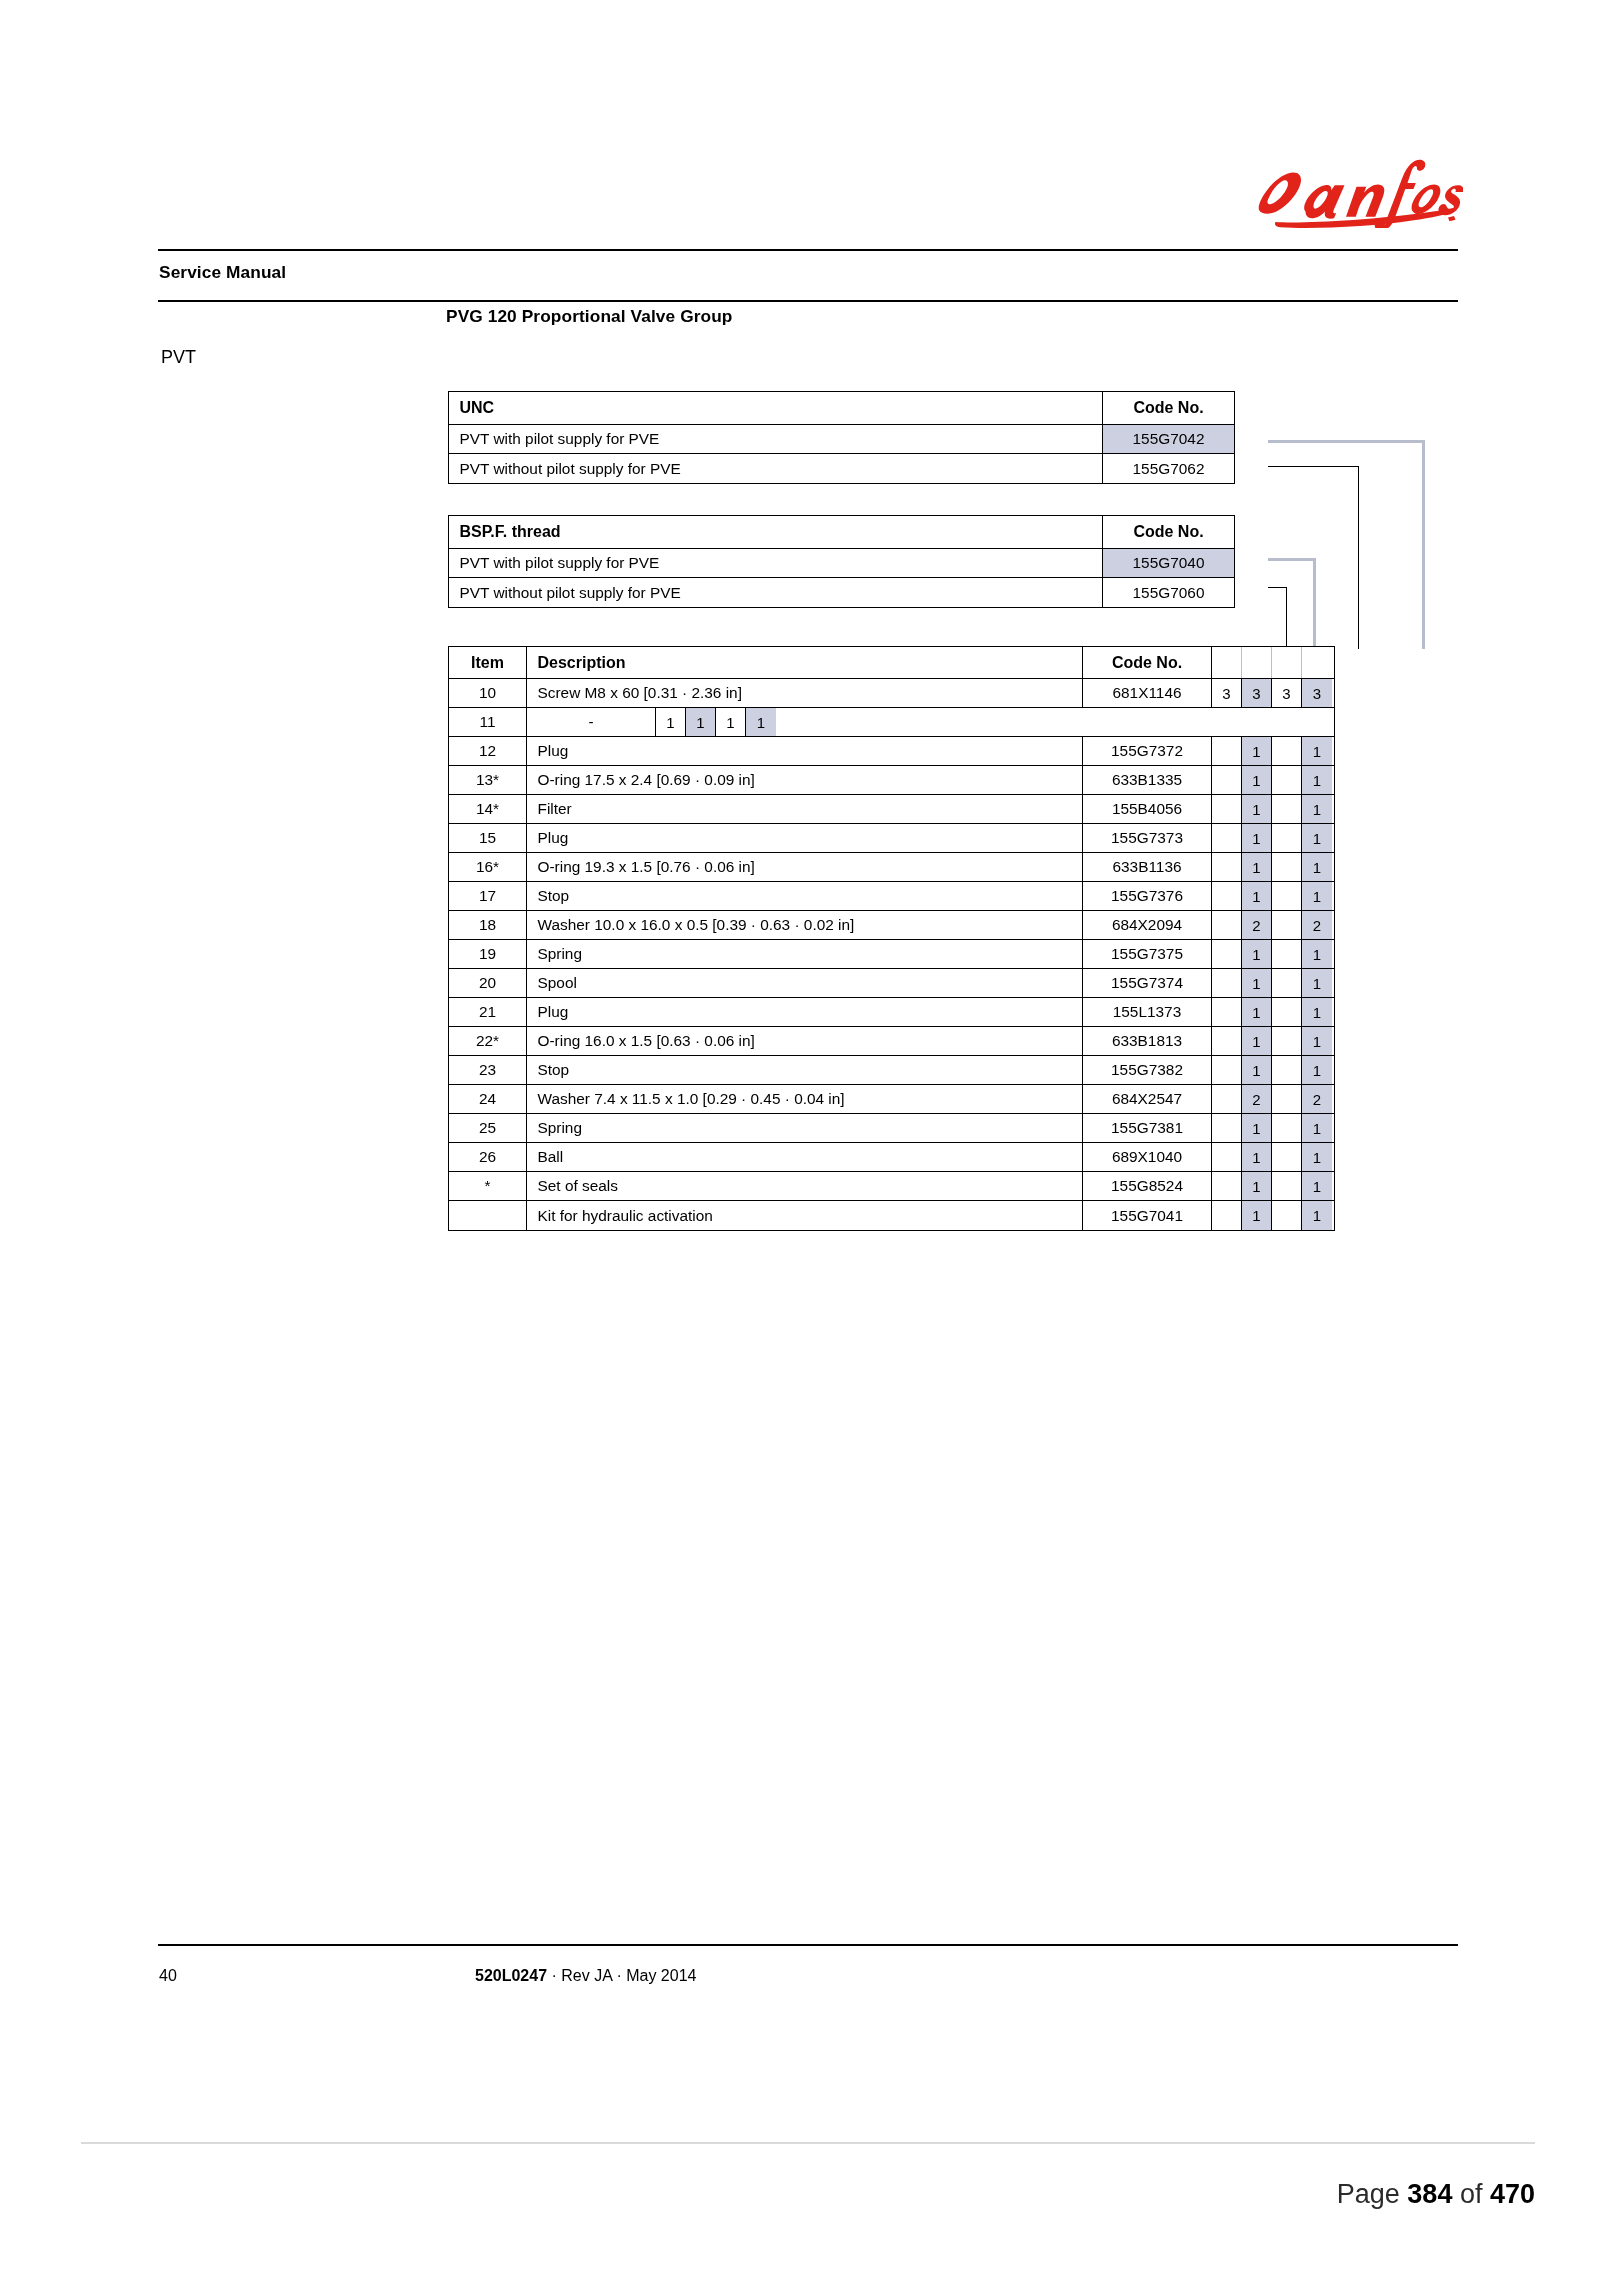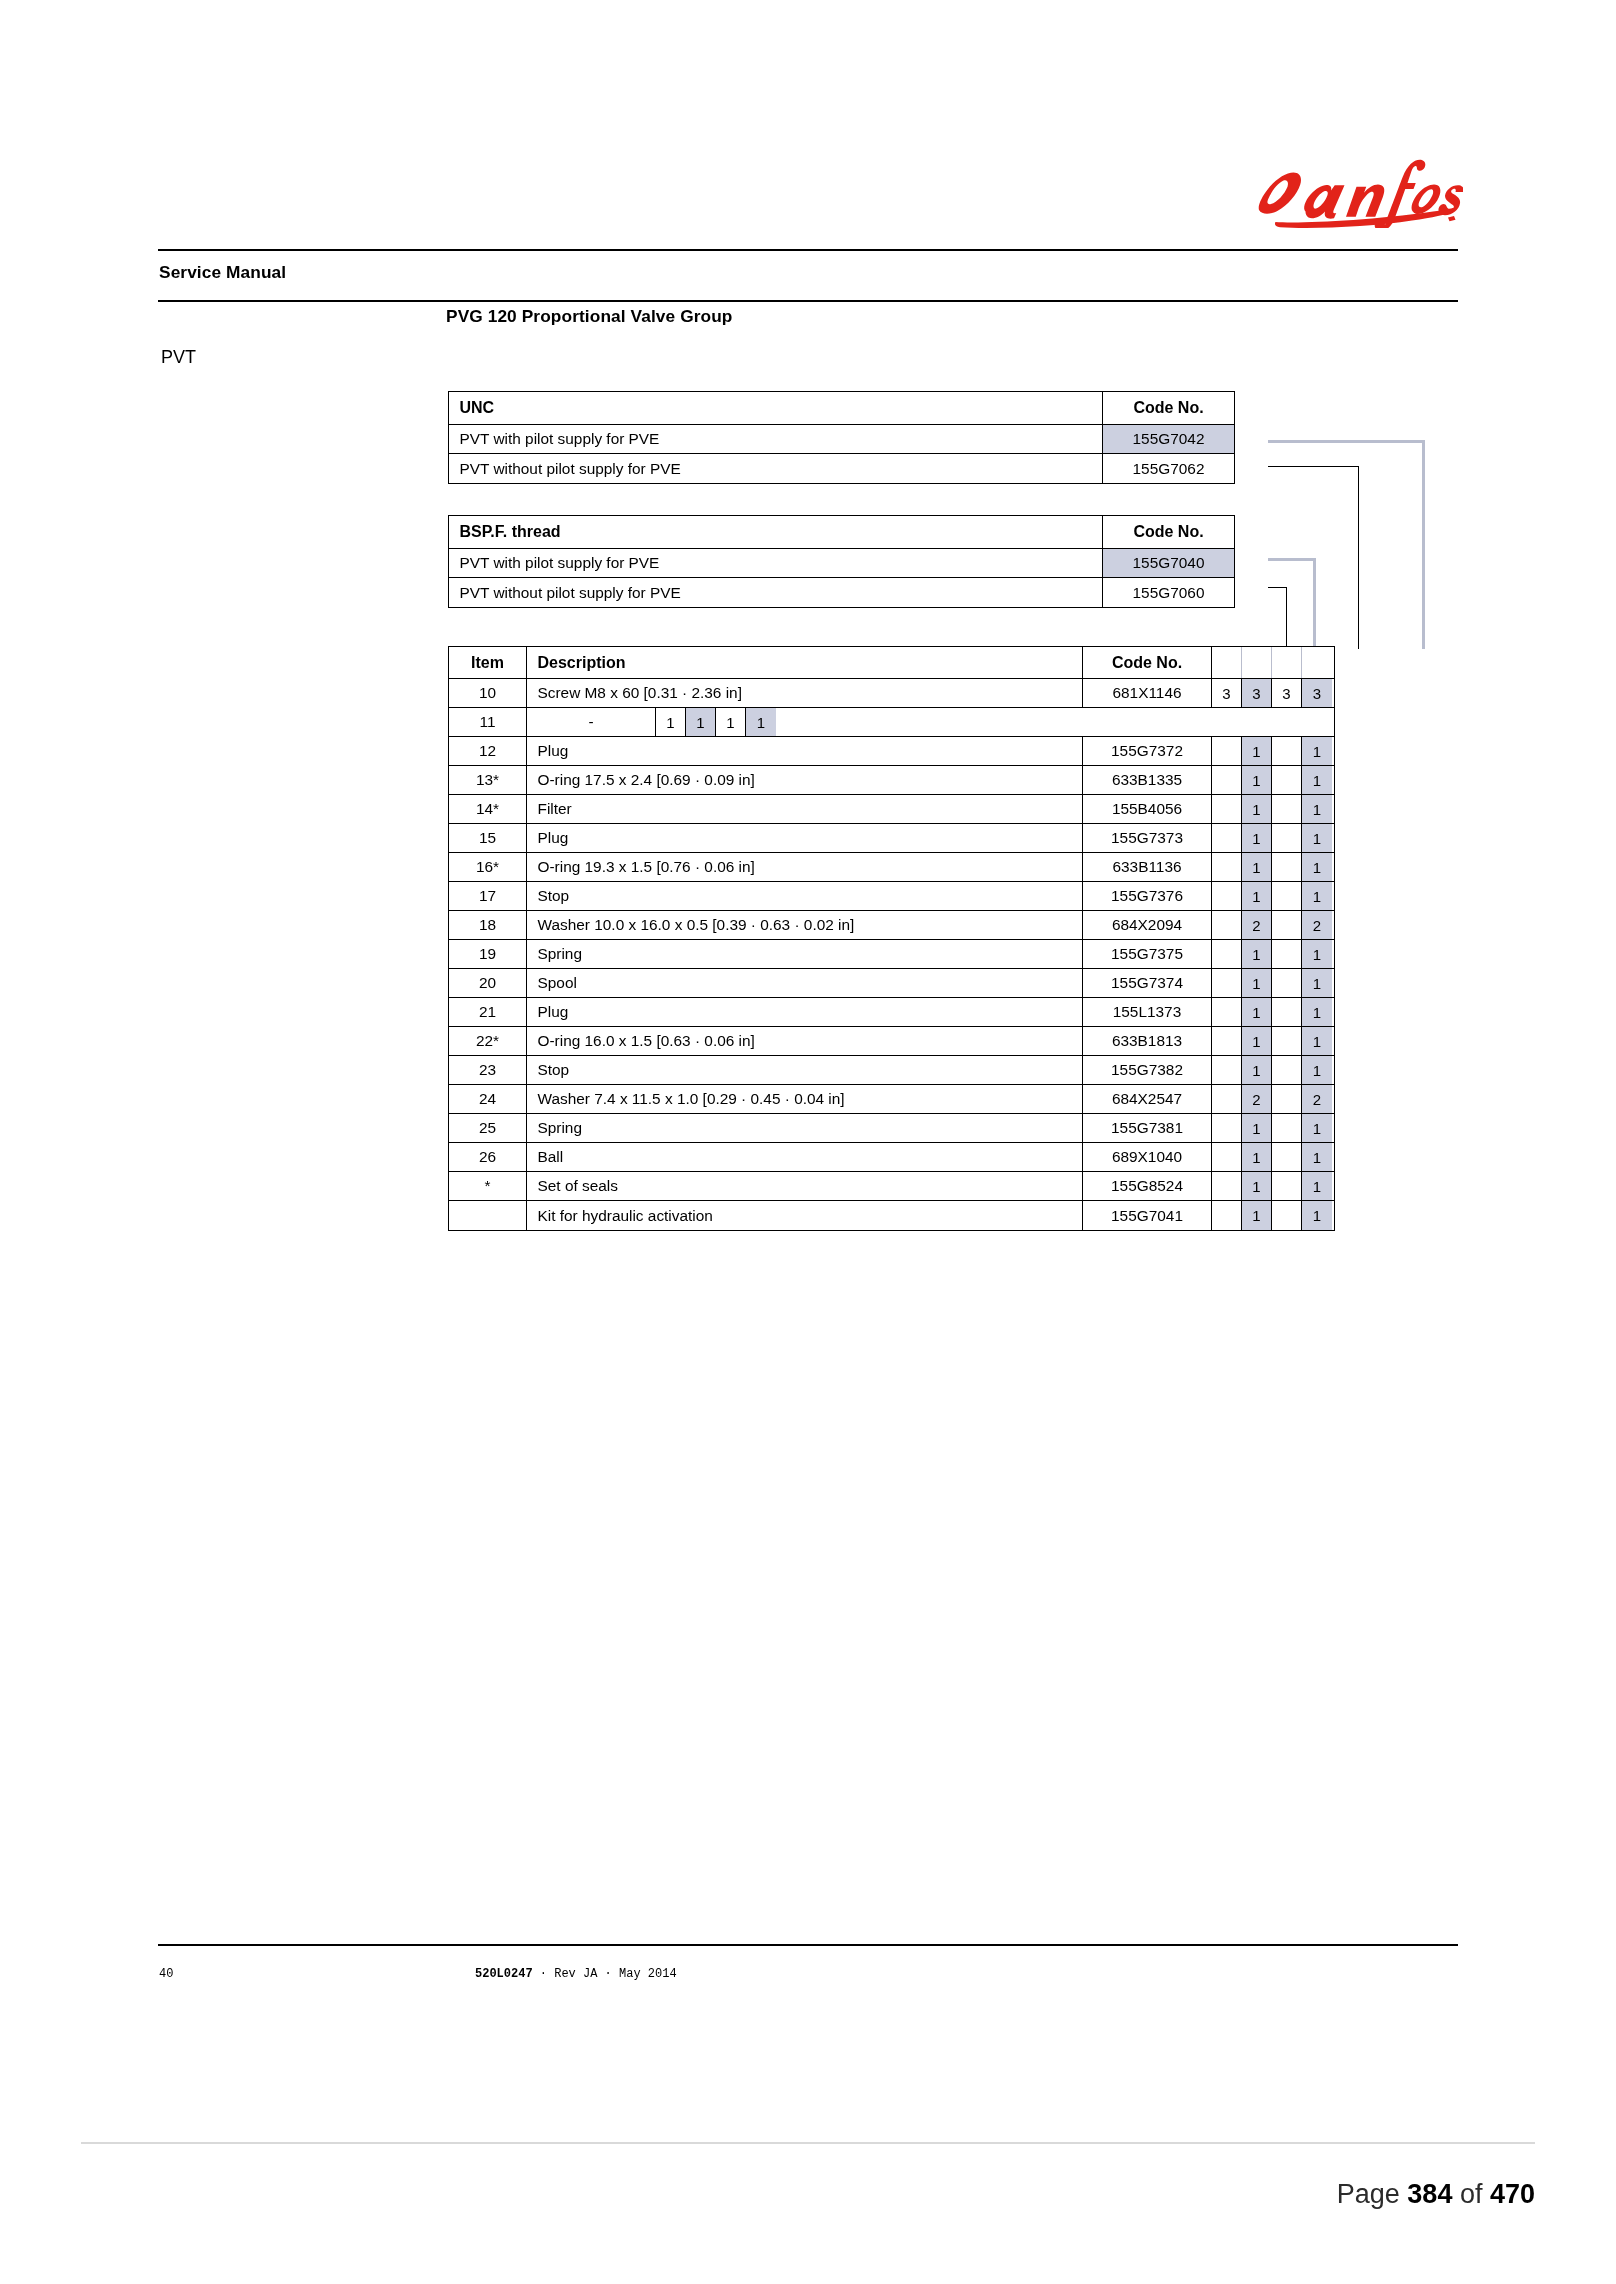--- a/index.html
+++ b/index.html
@@ -188,23 +188,22 @@
     position: absolute;
     left: 158px;
     top: 1944px;
     width: 1300px;
     height: 1.5px;
     background: #000000;
   }
   .ftr-text {
     position: absolute;
     top: 1967px;
-    font-size: 12px;
+    font-size: 16px;
     white-space: nowrap;
-    font-family: Liberation Mono, monospace;
   }
   .ftr-page { left: 159px; }
   .ftr-doc  { left: 443px; }
   .ftr-doc b { font-weight: bold; margin-left: 32px; }
 
   
   .viewer-rule {
     position: absolute;
     left: 81px;
     top: 2142px;

